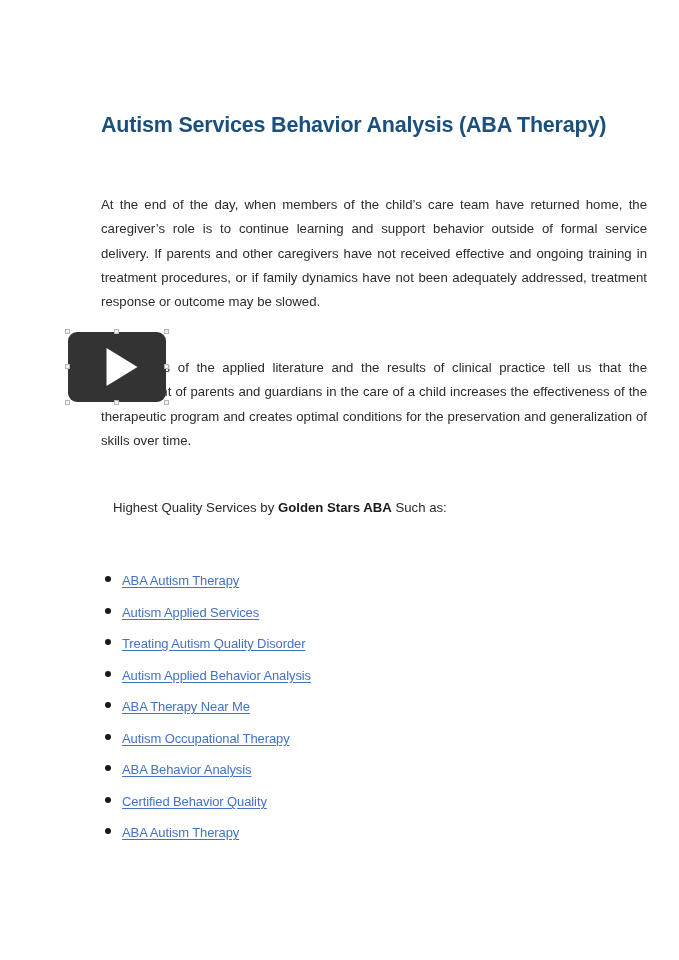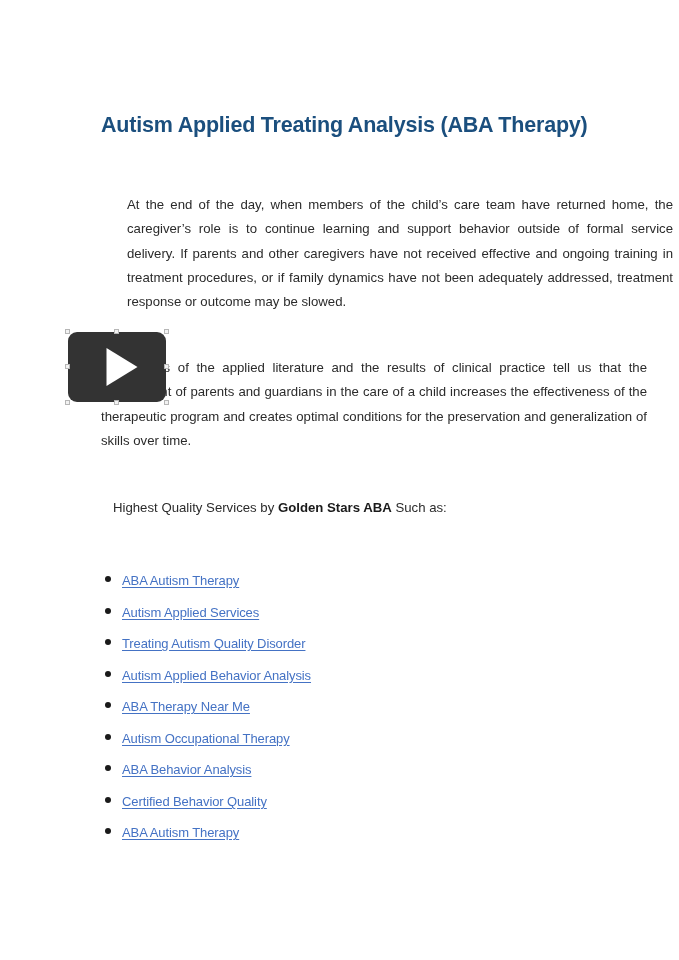--- a/index.html
+++ b/index.html
@@ -54,21 +54,21 @@
     left: 0;
     width: 546px;
     margin: 0;
     font-family: "Liberation Sans", sans-serif;
     font-size: 13.2px;
     line-height: 24.3px;
     color: #2b2b2b;
     text-align: justify;
     text-justify: inter-word;
   }
-  #par-1 { top: 193px; margin-left: 26px; }
+  #par-1 { top: 193px; }
   #par-2 { top: 356px; }
 
   
   .services-line {
     position: absolute;
     left: 12px;
     top: 498px;
     width: 546px;
     margin: 0;
     font-family: "Liberation Sans", sans-serif;
@@ -167,21 +167,21 @@
   .handle.ml { left: -3px;  top: 32px;  cursor: ew-resize; }
   .handle.mr { left: 96px;  top: 32px;  cursor: ew-resize; }
 </style>
 </head>
 <body>
 
 <div class="page">
 
   <div class="content">
 
-    <h1 class="doc-title">Autism Applied Treating Analysis (ABA Therapy)</h1>
+    <h1 class="doc-title">Autism Services Behavior Analysis (ABA Therapy)</h1>
 
     <p class="body-par" id="par-1">At the end of the day, when members of the child’s care team have returned home, the caregiver’s role is to continue learning and support behavior outside of formal service delivery. If parents and other caregivers have not received effective and ongoing training in treatment procedures, or if family dynamics have not been adequately addressed, treatment response or outcome may be slowed.</p>
 
     <p class="body-par" id="par-2">The results of the applied literature and the results of clinical practice tell us that the involvement of parents and guardians in the care of a child increases the effectiveness of the therapeutic program and creates optimal conditions for the preservation and generalization of skills over time.</p>
 
     <p class="services-line"><span>Highest Quality Services by </span><span class="strong">Golden Stars ABA</span><span> Such as:</span></p>
 
     <ul class="link-list">
       <li class="link-item">
         <span class="bullet"></span>

